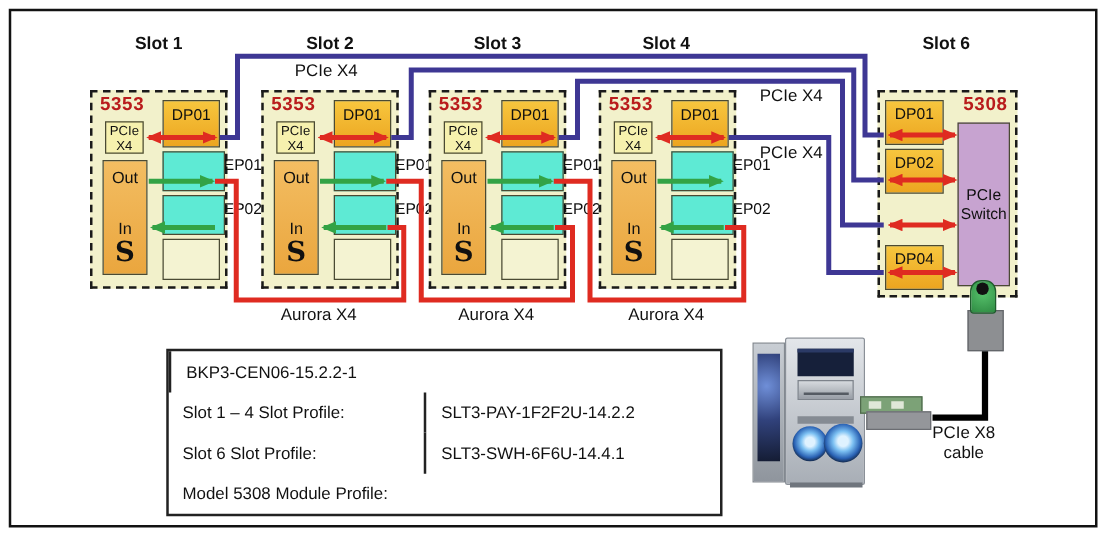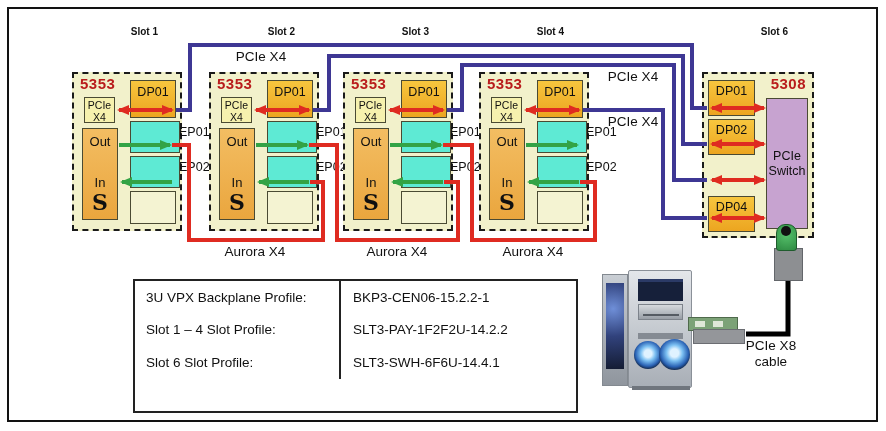--- a/index.html
+++ b/index.html
@@ -1,19 +1,19 @@
 <!DOCTYPE html>
 <html><head>
 <meta charset="utf-8">
 <style>
   html,body{margin:0;padding:0;background:#fff;}
   .stage{position:relative;width:886px;height:431px;background:#fff;overflow:hidden;
          font-family:"Liberation Sans",sans-serif;color:#111;}
   .frame{position:absolute;left:7px;top:7px;width:871px;height:415px;border:2px solid #121212;box-sizing:border-box;}
-  .slot-title{position:absolute;top:26px;width:62px;text-align:right;font-weight:bold;font-size:10px;z-index:7;}
+  .slot-title{position:absolute;top:26px;width:62px;text-align:center;font-weight:bold;font-size:14px;z-index:7;}
   .pslot{position:absolute;top:72px;width:110px;height:159px;background:#f2f1cb;
          border:2px dashed #1a1a1a;box-sizing:border-box;z-index:1;}
   .s6slot{position:absolute;left:702px;top:72px;width:112px;height:166px;background:#f2f1cb;
          border:2px dashed #1a1a1a;box-sizing:border-box;z-index:1;}
   .model{position:absolute;font-weight:bold;font-size:15px;color:#b91c1c;letter-spacing:.5px;}
   .bx{position:absolute;box-sizing:border-box;border:1px solid #4a4a33;text-align:center;
       font-size:12.5px;color:#101010;}
   .dpbx{background:linear-gradient(180deg,#f7c63e,#eca520);padding-top:4px;}
   .epbx{background:#5eead4;padding-top:3px;padding-left:48px;}
   .emptybx{background:#f4f3d2;}
@@ -193,32 +193,32 @@
   <div class="linklbl" style="left:219px;top:244px">Aurora X4</div>
   <div class="linklbl" style="left:361px;top:244px">Aurora X4</div>
   <div class="linklbl" style="left:497px;top:244px">Aurora X4</div>
   <div class="cablelbl">
     <div>PCIe X8</div>
     <div>cable</div>
   </div>
 
   <div class="ptable">
     <div class="trow">
-      <div class="tlabel">3U VPX Backplane Profile:</div>
       <div class="tvalue">BKP3-CEN06-15.2.2-1</div>
     </div>
     <div class="trow">
       <div class="tlabel">Slot 1 – 4 Slot Profile:</div>
       <div class="tvalue">SLT3-PAY-1F2F2U-14.2.2</div>
     </div>
     <div class="trow">
       <div class="tlabel">Slot 6 Slot Profile:</div>
       <div class="tvalue">SLT3-SWH-6F6U-14.4.1</div>
     </div>
     <div class="trow">
+      <div class="tlabel">Model 5308 Module Profile:</div>
     </div>
   </div>
 
   <div class="tower">
     <div class="tw-side">
       <div class="tw-window"></div>
     </div>
     <div class="tw-front">
       <div class="tw-bay"></div>
       <div class="tw-drive">

